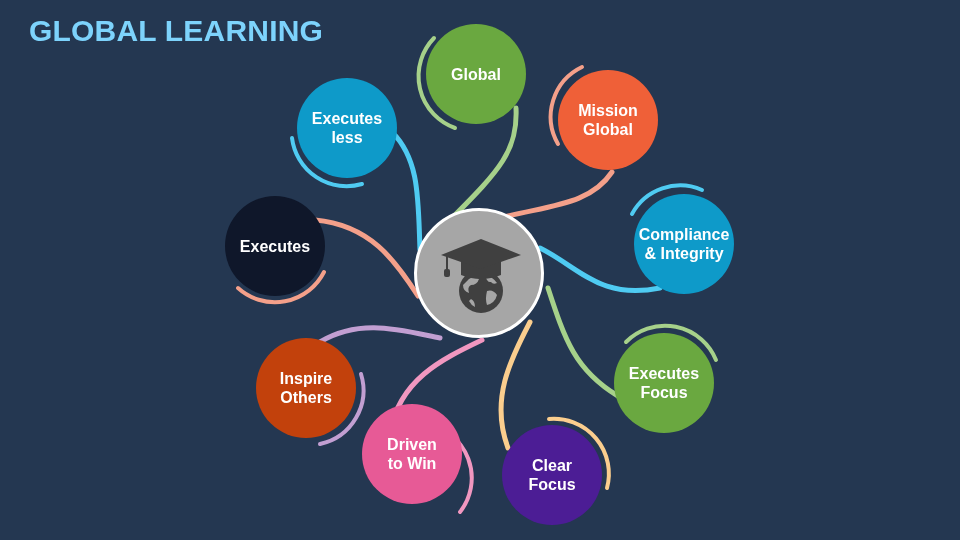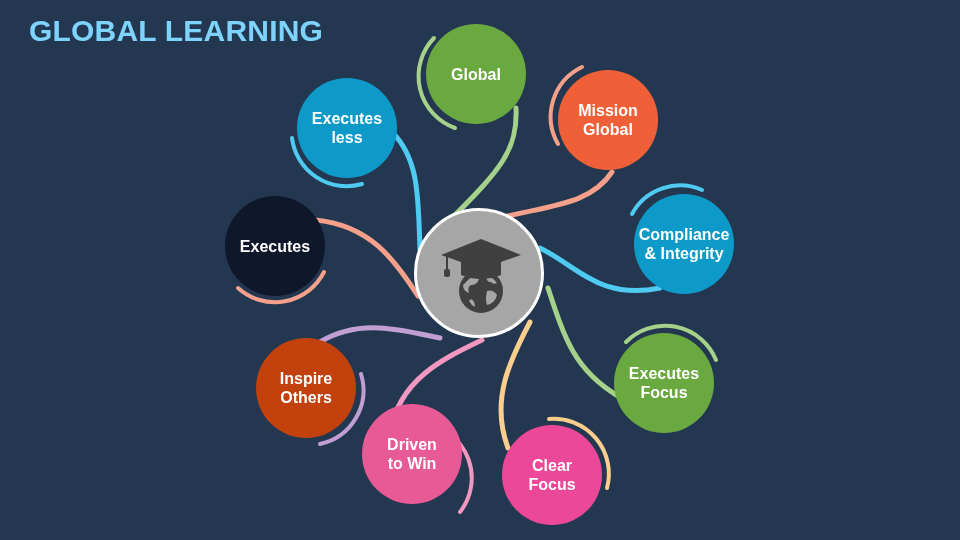--- a/index.html
+++ b/index.html
@@ -91,21 +91,21 @@
     </div>
 </div>
 
 <div class="node" style="left:614px;top:333px;width:100px;height:100px;background:#6AA840;">
   <div>
       <span>Executes</span>
       <span>Focus</span>
     </div>
 </div>
 
-<div class="node" style="left:502px;top:425px;width:100px;height:100px;background:#ec4899;">
+<div class="node" style="left:502px;top:425px;width:100px;height:100px;background:#4c1d95;">
   <div>
       <span>Clear</span>
       <span>Focus</span>
     </div>
 </div>
 
 <div class="node" style="left:362px;top:404px;width:100px;height:100px;background:#E75A96;">
   <div>
       <span>Driven</span>
       <span>to Win</span>

